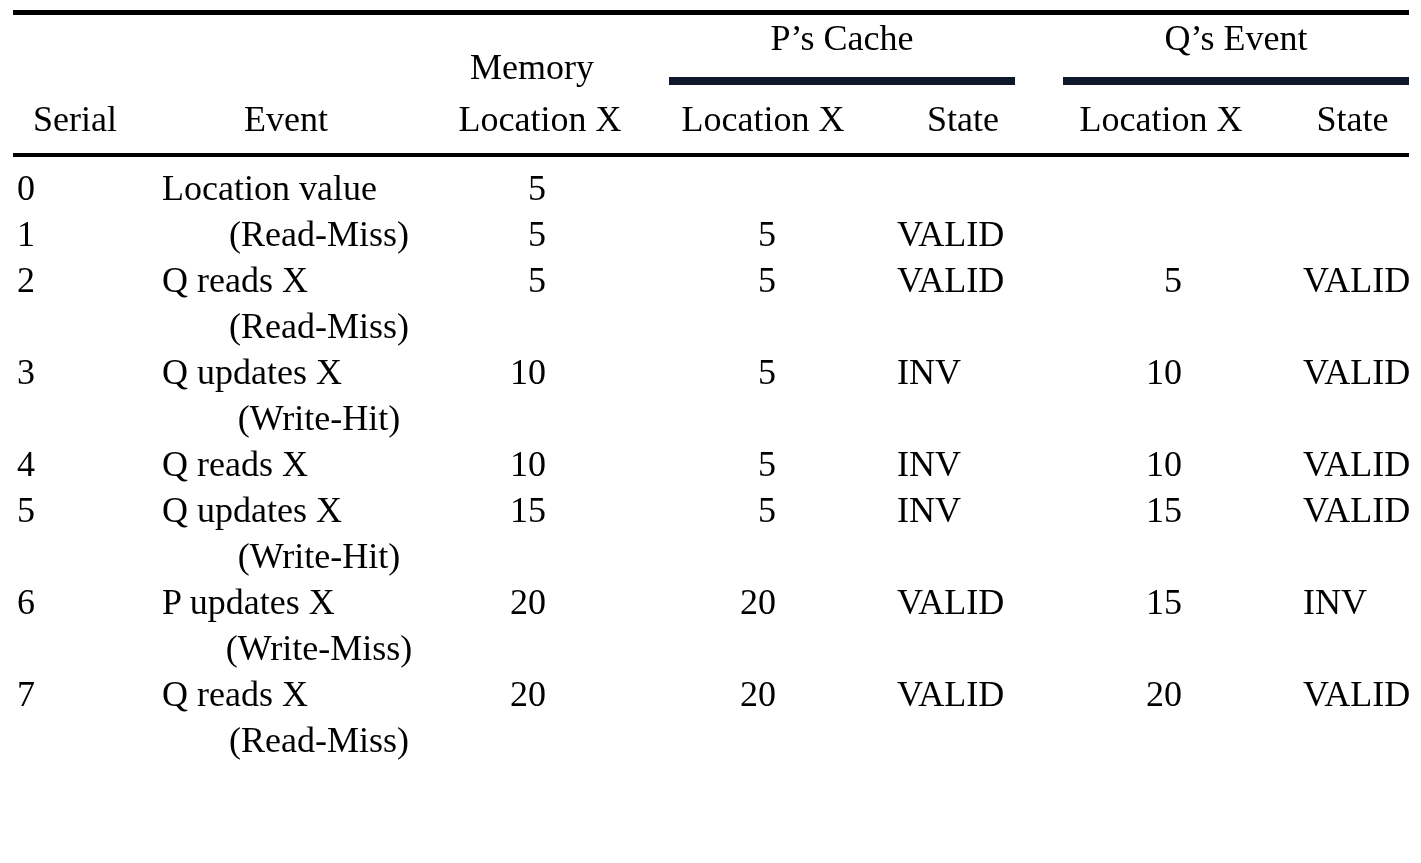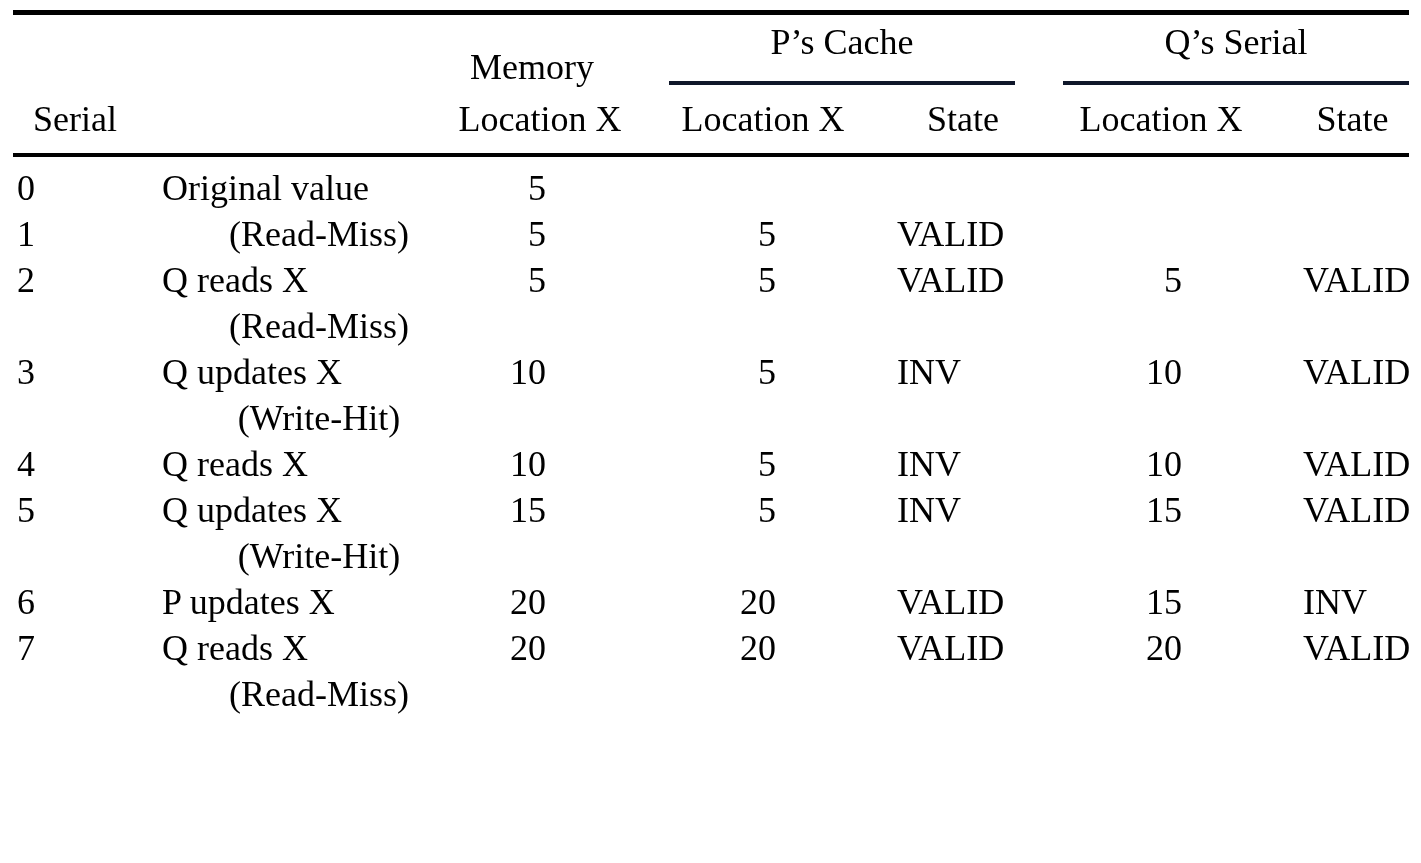--- a/index.html
+++ b/index.html
@@ -32,21 +32,21 @@
   .gh-memory  { grid-row: 1; grid-column: 3; display: flex; align-items: flex-end; justify-content: center; padding-right: 26px; }
   .gh-memory span { position: relative; top: 5px; }
   .gh-p       { grid-row: 1; grid-column: 4 / 6; }
   .gh-q       { grid-row: 1; grid-column: 6 / 8; }
   .group-box {
     height: 100%;
     box-sizing: border-box;
     display: flex;
     align-items: flex-end;
     justify-content: center;
-    border-bottom: 4px solid #0f172a;
+    border-bottom: 8px solid #0f172a;
     padding-bottom: 16px;
   }
   .gh-p .group-box { margin: 0 35px 0 19px; }
   .gh-q .group-box { margin: 0 0 0 13px; }
   .ch { grid-row: 2; display: flex; align-items: center; justify-content: center; margin-left: 16px; }
   .ch-serial { grid-column: 1; justify-content: flex-start; padding-left: 4px; }
   .ch-event  { grid-column: 2; padding-right: 34px; }
   .ch-mem    { grid-column: 3; padding-right: 26px; }
   .ch-ploc   { grid-column: 4; }
   .ch-pstate { grid-column: 5; }
@@ -77,37 +77,38 @@
     <div class="gh-memory">
       <span>Memory</span>
     </div>
     <div class="gh-p">
       <div class="group-box">
         <span>P’s Cache</span>
       </div>
     </div>
     <div class="gh-q">
       <div class="group-box">
-        <span>Q’s Serial</span>
+        <span>Q’s Event</span>
       </div>
     </div>
     <div class="ch ch-serial">Serial</div>
+    <div class="ch ch-event">Event</div>
     <div class="ch ch-mem">Location X</div>
     <div class="ch ch-ploc">Location X</div>
     <div class="ch ch-pstate">State</div>
     <div class="ch ch-qloc">Location X</div>
     <div class="ch ch-qstate">State</div>
   </div>
 
   <div class="tbody">
 
     <div class="row">
       <div class="cell c-serial">0</div>
       <div class="cell c-event">
-        <div>Original value</div>
+        <div>Location value</div>
       </div>
       <div class="cell c-mem">5</div>
       <div class="cell c-ploc"></div>
       <div class="cell c-pstate"></div>
       <div class="cell c-qloc"></div>
       <div class="cell c-qstate"></div>
     </div>
 
     <div class="row">
       <div class="cell c-serial">1</div>
@@ -169,20 +170,21 @@
       <div class="cell c-ploc">5</div>
       <div class="cell c-pstate">INV</div>
       <div class="cell c-qloc">15</div>
       <div class="cell c-qstate">VALID</div>
     </div>
 
     <div class="row">
       <div class="cell c-serial">6</div>
       <div class="cell c-event">
         <div>P updates X</div>
+        <div class="line2">(Write-Miss)</div>
       </div>
       <div class="cell c-mem">20</div>
       <div class="cell c-ploc">20</div>
       <div class="cell c-pstate">VALID</div>
       <div class="cell c-qloc">15</div>
       <div class="cell c-qstate">INV</div>
     </div>
 
     <div class="row">
       <div class="cell c-serial">7</div>

